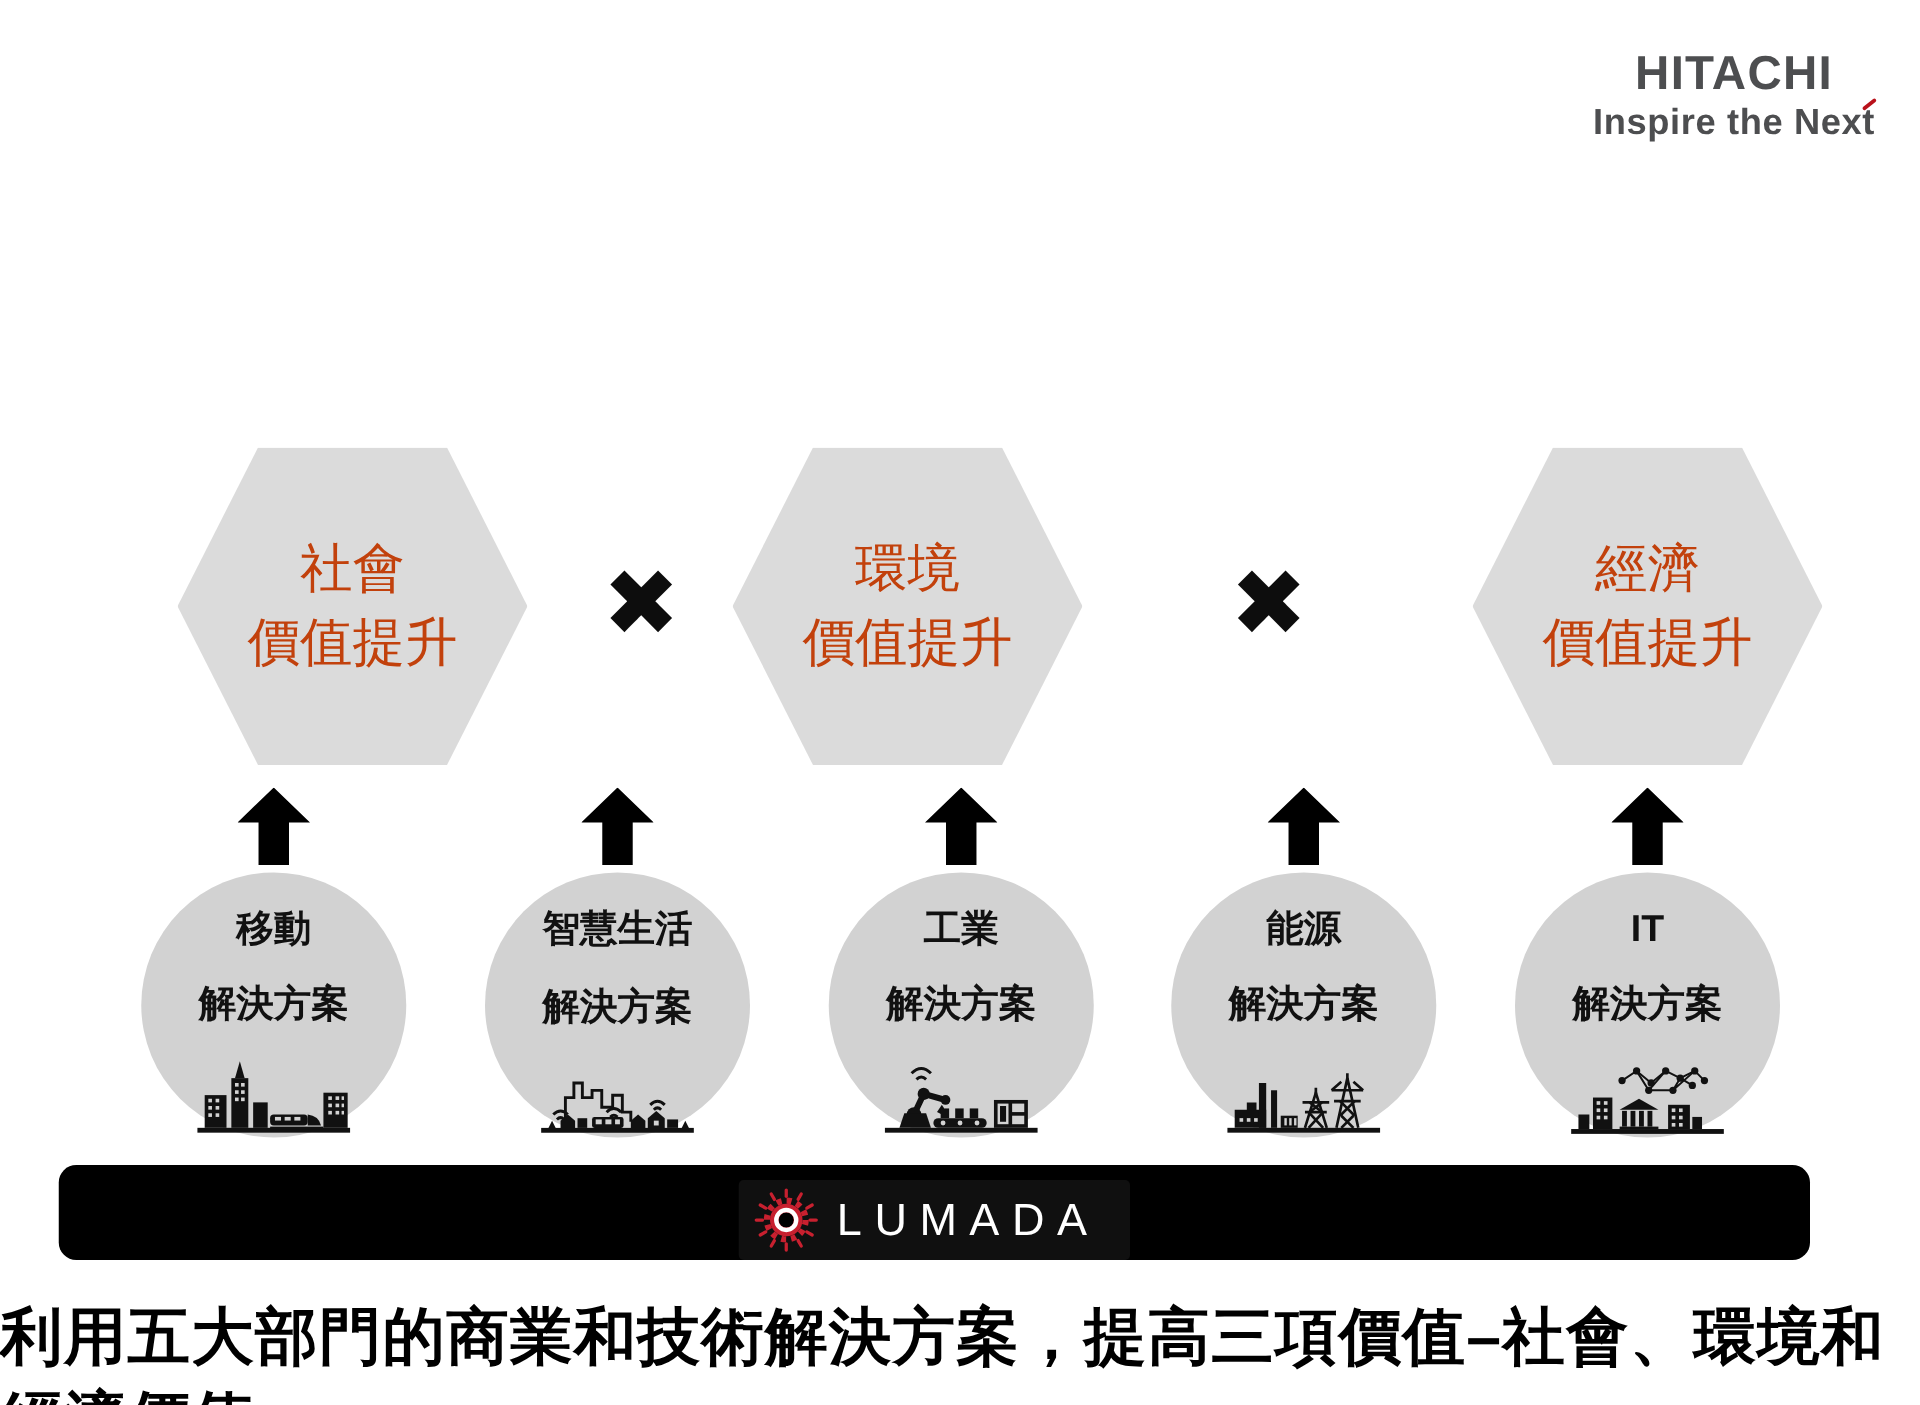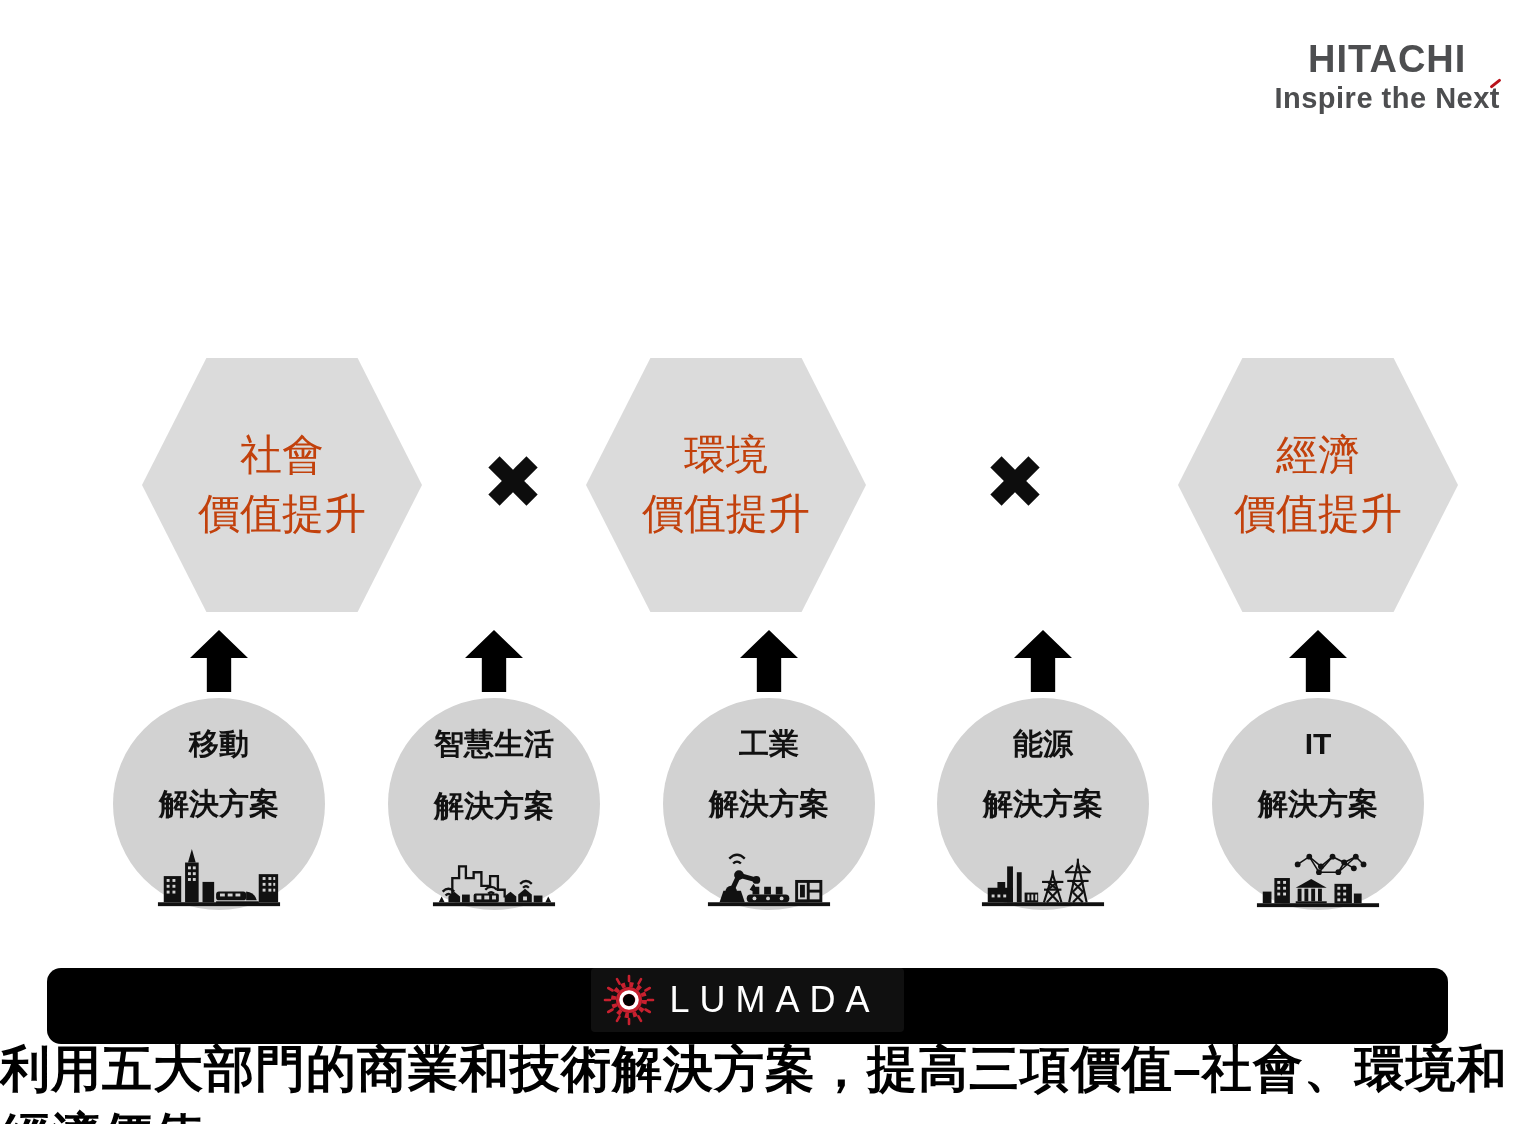--- a/index.html
+++ b/index.html
@@ -52,21 +52,21 @@
     display:flex;flex-direction:column;align-items:center;justify-content:space-between;
     padding-top:26px;box-sizing:border-box;
   }
   .c1{left:113px;} .c2{left:388px;} .c3{left:663px;} .c4{left:937px;} .c5{left:1212px;}
   .circle-label{font-size:30px;font-weight:bold;color:#111;line-height:1.3;text-align:center;}
   .circle svg{margin-top:5px;}
 
   
   .lumada-bar{
     position:absolute;left:47px;top:932px;width:1401px;height:76px;background:#000;border-radius:14px;
-    display:flex;align-items:flex-start;justify-content:center;margin-top:36px;
+    display:flex;align-items:flex-end;justify-content:center;
   }
   .lumada-logo{display:flex;align-items:center;gap:14px;background:#101010;border-radius:4px;padding:6px 24px 6px 12px;}
   .lumada-text{color:#fff;font-size:36px;font-weight:400;letter-spacing:10px;line-height:1;}
 
   
   .footer{
     position:absolute;left:0;top:1036px;width:100%;text-align:left;
     font-size:50px;font-weight:bold;color:#000;letter-spacing:1px;
   }
 </style>

